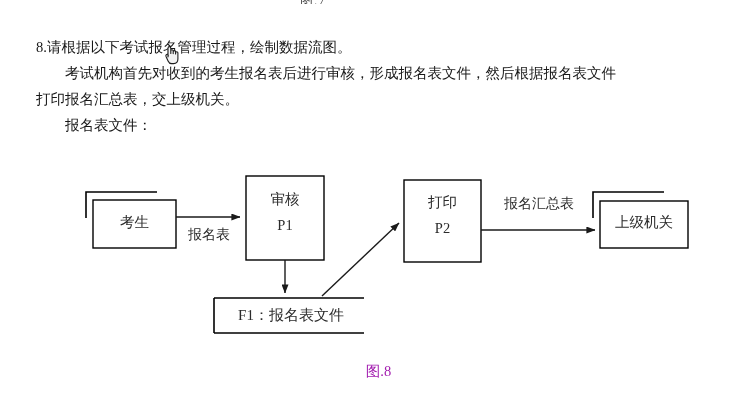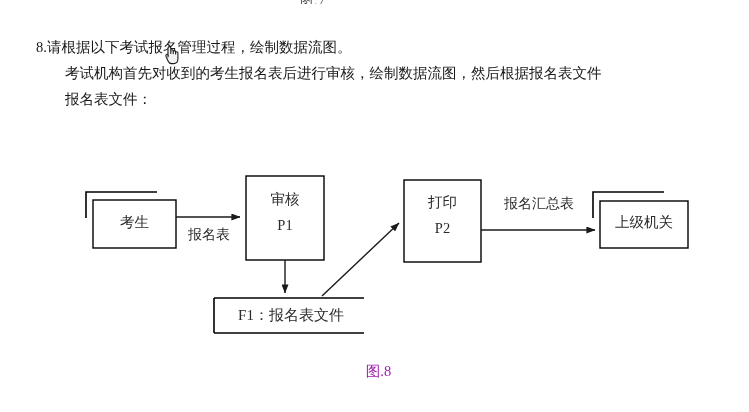--- a/index.html
+++ b/index.html
@@ -135,21 +135,22 @@
 </style>
 </head>
 <body>
 
 <div class="page">
 
   <div class="top-fragment">图.7</div>
 
   <div class="prose">
     <p>8.请根据以下考试报名管理过程，绘制数据流图。</p>
-    <p class="p-indent">考试机构首先对收到的考生报名表后进行审核，绘制数据流图，然后根据报名表文件</p>
+    <p class="p-indent">考试机构首先对收到的考生报名表后进行审核，形成报名表文件，然后根据报名表文件</p>
+    <p>打印报名汇总表，交上级机关。</p>
     <p class="p-indent">报名表文件：</p>
   </div>
 
   <div class="cursor">
     <svg width="18" height="22" viewBox="0 0 18 22">
       <path d="M5 13 L5 4.2 Q5 2.6 6.4 2.6 Q7.8 2.6 7.8 4.2 L7.8 9.4
                L7.8 7.0 Q7.8 5.7 9.0 5.7 Q10.2 5.7 10.2 7.0 L10.2 9.6
                L10.2 7.8 Q10.2 6.6 11.4 6.6 Q12.6 6.6 12.6 7.8 L12.6 10.0
                L12.6 8.8 Q12.6 7.7 13.7 7.7 Q14.9 7.7 14.9 8.8
                L14.9 15.0 Q14.9 19.6 10.6 19.6 L8.6 19.6

